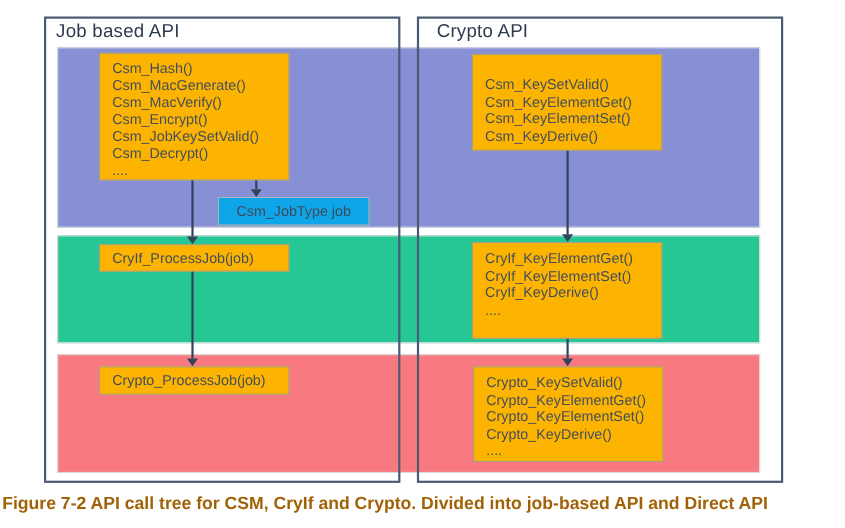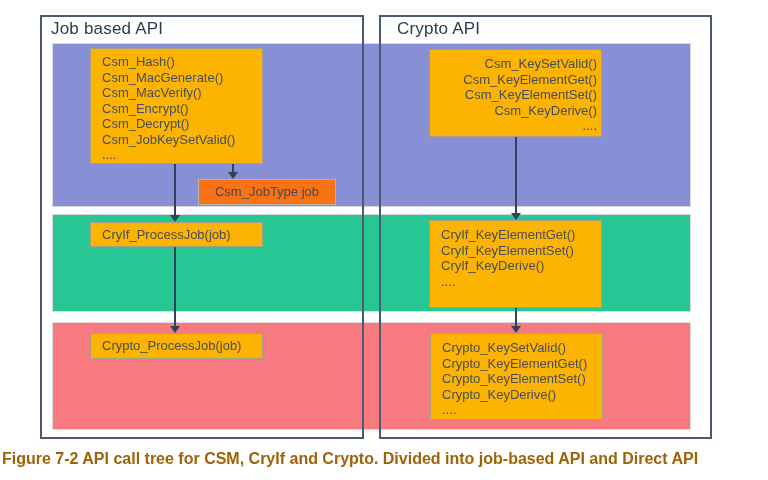--- a/index.html
+++ b/index.html
@@ -20,29 +20,29 @@
   .title-job{left:51px;}
   .title-direct{left:397px;}
   
   .fnbox{
     position:absolute;background:#fcb400;border:1px solid #a8a085;box-sizing:border-box;
     color:#454e5c;font-size:13px;line-height:15.5px;padding:5px 4px 0 11px;overflow:hidden;
   }
   .fnbox .fn-line{white-space:nowrap;}
   .fnbox-single{padding:0 4px 0 11px;line-height:24px;}
   .box-csm-job{left:90px;top:48px;width:173px;height:116px;}
-  .box-csm-direct{left:429px;top:49px;width:173px;height:88px;padding-top:6px;text-align:right;}
+  .box-csm-direct{left:429px;top:49px;width:173px;height:88px;padding-top:19px;}
   .box-cryif-job{left:90px;top:222px;width:173px;height:25px;}
   .box-cryif-direct{left:429px;top:220px;width:173px;height:88px;padding-top:6px;}
   .box-crypto-job{left:90px;top:333px;width:173px;height:26px;}
   .box-crypto-direct{left:430px;top:333px;width:173px;height:87px;padding-top:6px;}
   
   .jobtype-box{
     position:absolute;left:198px;top:179px;width:138px;height:26px;box-sizing:border-box;
-    background:#f97316;border:1px solid #b3b3b3;color:#3f4a58;font-size:13px;
+    background:#0ea5e9;border:1px solid #b3b3b3;color:#3f4a58;font-size:13px;
     line-height:24px;text-align:center;white-space:nowrap;
   }
   
   .vline{position:absolute;width:2px;background:#31435a;}
   .ahead{position:absolute;width:0;height:0;border-left:5px solid transparent;border-right:5px solid transparent;border-top:7px solid #31435a;}
   .l-csm-cryif{left:174px;top:164px;height:51px;}     .h-csm-cryif{left:170px;top:215px;}
   .l-csm-jobtype{left:232px;top:164px;height:8px;}    .h-csm-jobtype{left:228px;top:172px;}
   .l-cryif-crypto{left:174px;top:247px;height:79px;}  .h-cryif-crypto{left:170px;top:326px;}
   .l-csmd-cryifd{left:515px;top:137px;height:76px;}   .h-csmd-cryifd{left:511px;top:213px;}
   .l-cryifd-cryptod{left:515px;top:308px;height:18px;}.h-cryifd-cryptod{left:511px;top:326px;}
@@ -56,22 +56,22 @@
 
   <div class="band band-csm"></div>
   <div class="band band-cryif"></div>
   <div class="band band-crypto"></div>
 
   <div class="fnbox box-csm-job">
     <div class="fn-line">Csm_Hash()</div>
     <div class="fn-line">Csm_MacGenerate()</div>
     <div class="fn-line">Csm_MacVerify()</div>
     <div class="fn-line">Csm_Encrypt()</div>
+    <div class="fn-line">Csm_JobKeySetValid()</div>
     <div class="fn-line">Csm_Decrypt()</div>
-    <div class="fn-line">Csm_JobKeySetValid()</div>
     <div class="fn-line">....</div>
   </div>
 
   <div class="jobtype-box">Csm_JobType job</div>
 
   <div class="fnbox fnbox-single box-cryif-job">CryIf_ProcessJob(job)</div>
 
   <div class="fnbox fnbox-single box-crypto-job">Crypto_ProcessJob(job)</div>
 
   <div class="fnbox box-csm-direct">

